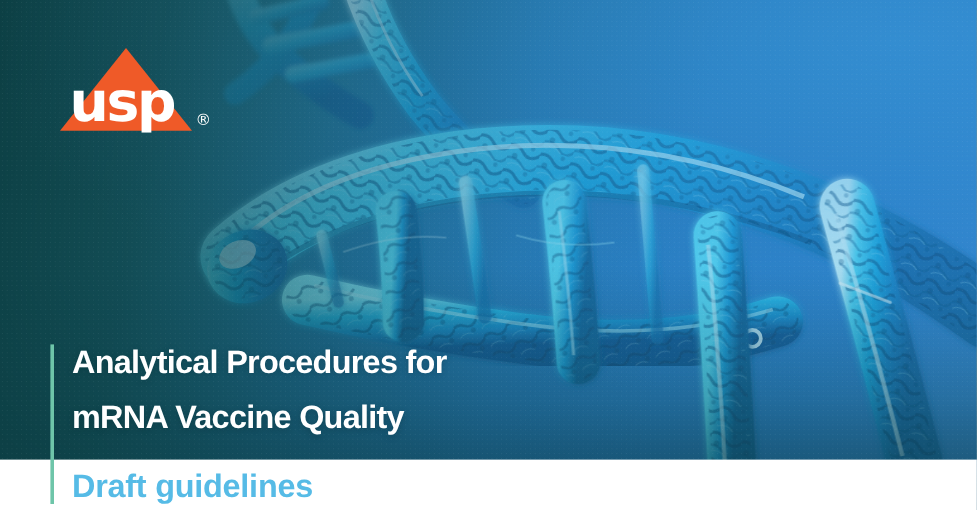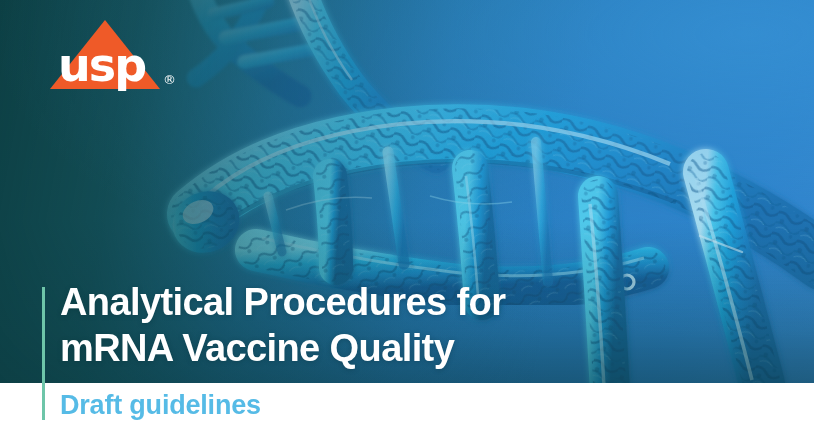--- a/index.html
+++ b/index.html
@@ -88,21 +88,21 @@
     right: 0;
     top: 383px;
     bottom: 0;
     background: #ffffff;
   }
 
   
   .logo {
     position: absolute;
     left: 44px;
-    top: 14px;
+    top: 34px;
     width: 140px;
     height: 84px;
     text-align: right;
   }
   .logo svg { display: block; }
 
   
   .accent-rule {
     position: absolute;
     left: 42px;
@@ -114,21 +114,21 @@
 
   
   .headline {
     position: absolute;
     left: 60px;
     top: 279px;
     width: 660px;
     margin: 0;
     color: #ffffff;
     font-family: "Liberation Sans", sans-serif;
-    font-size: 38px;
+    font-size: 27px;
     font-weight: 700;
     line-height: 46px;
     letter-spacing: -0.6px;
     text-shadow: 0 1px 5px rgba(6,40,48,0.30);
     white-space: pre-line;
   }
 
   
   .subtitle {
     position: absolute;

